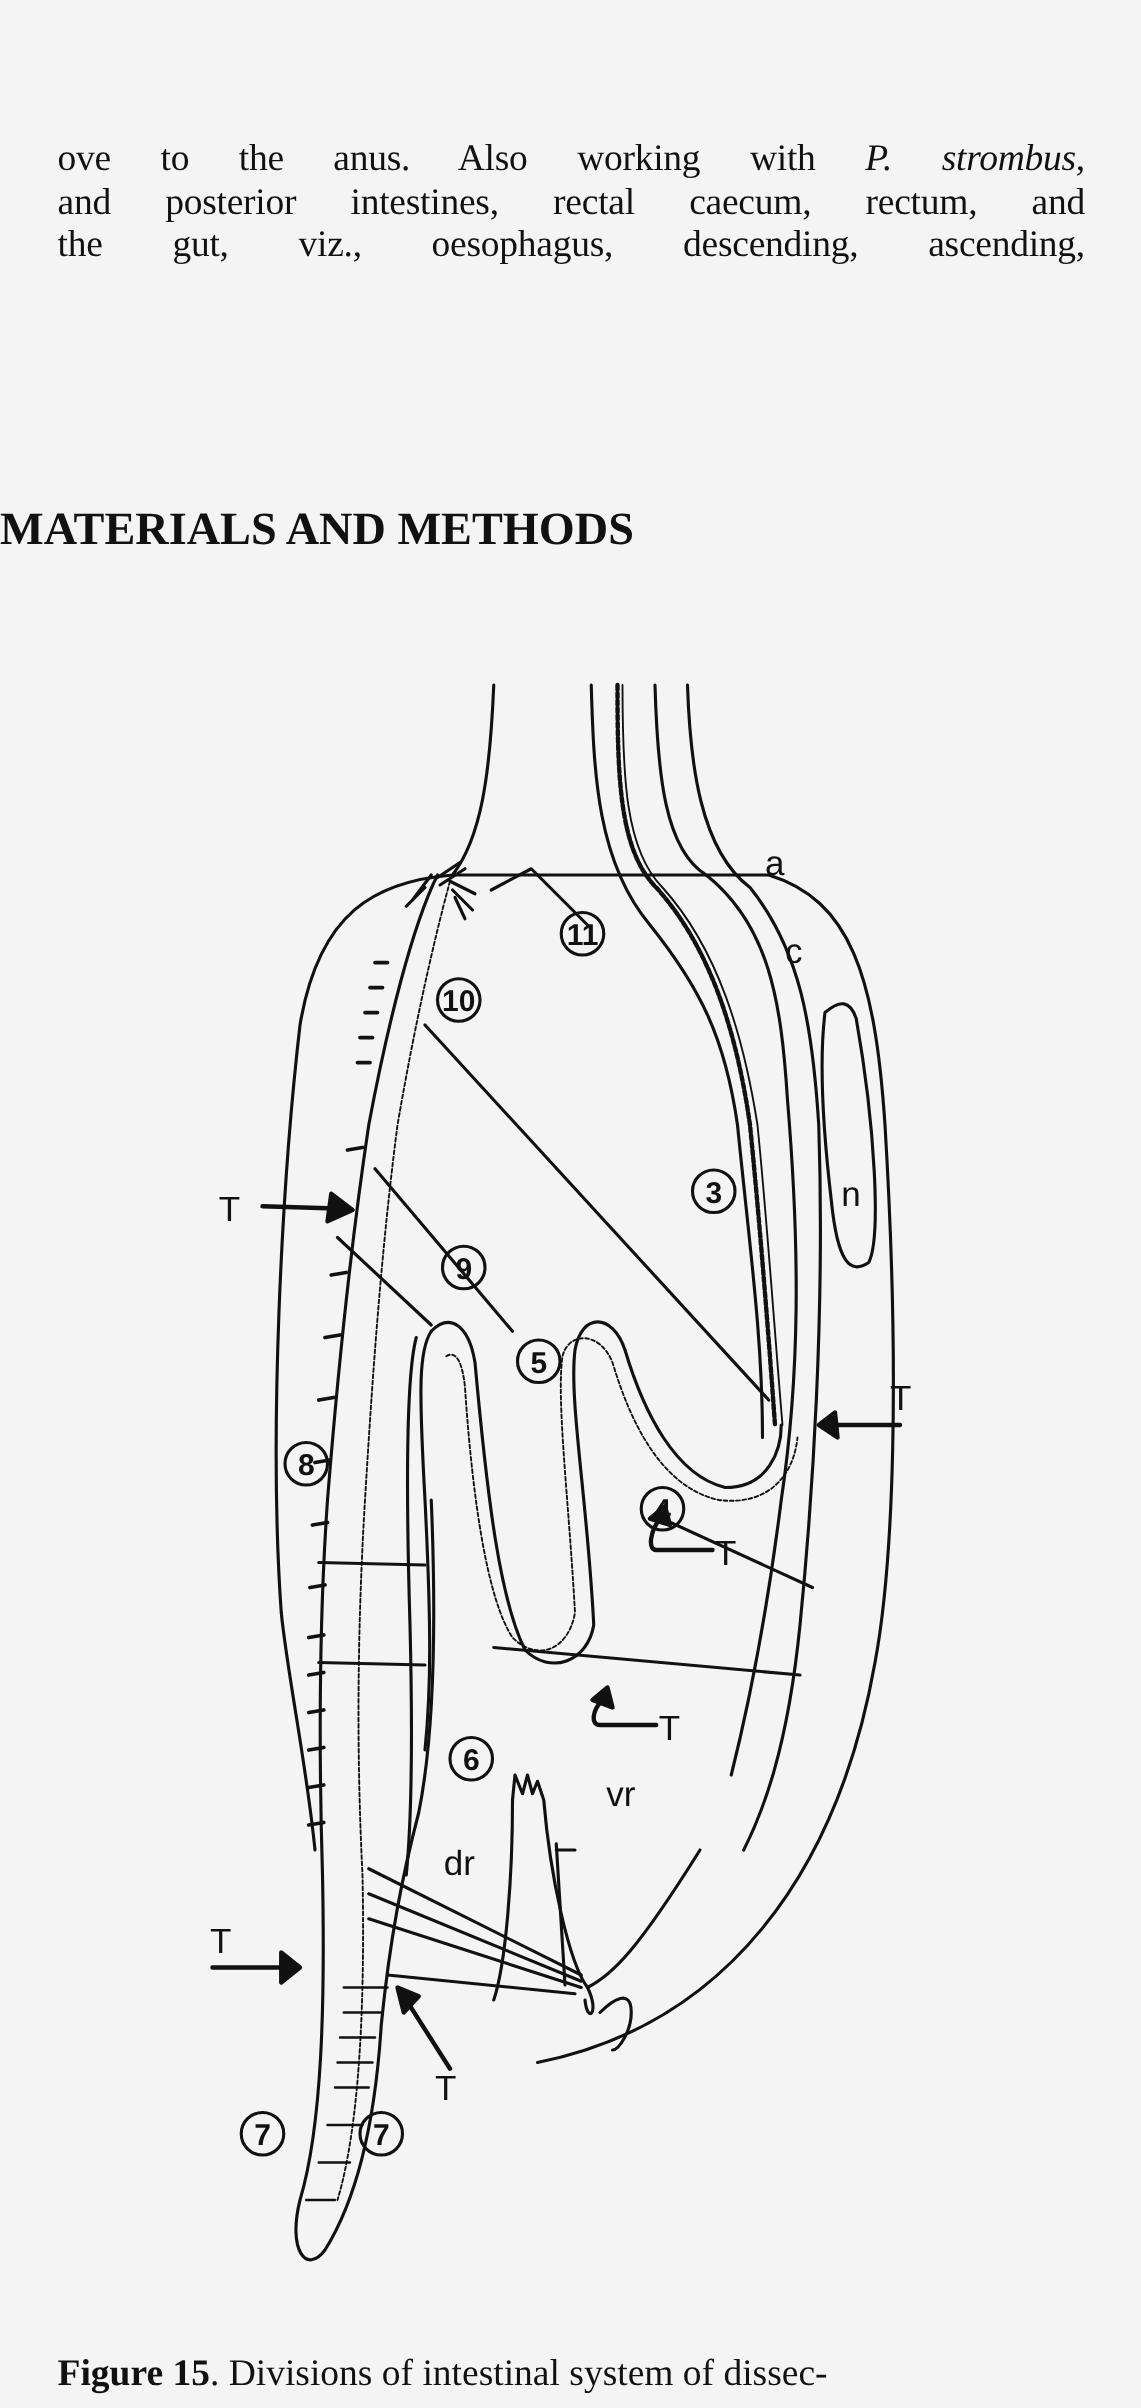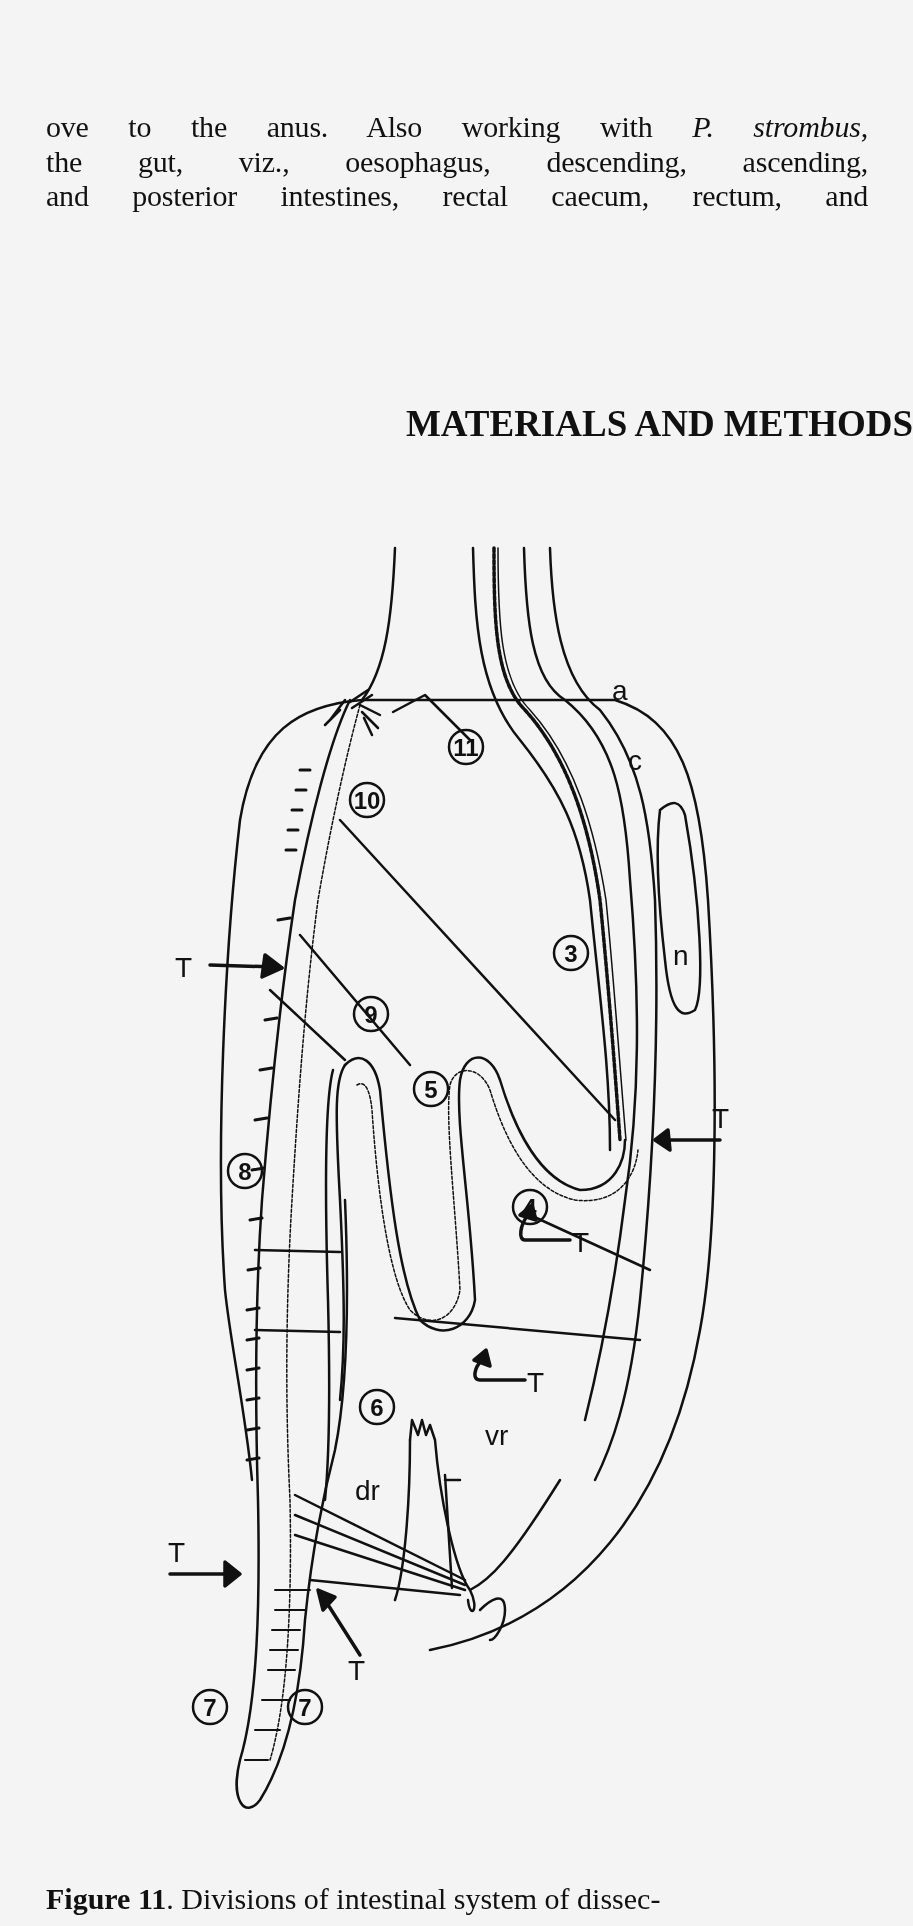--- a/index.html
+++ b/index.html
@@ -34,21 +34,21 @@
   }
   .para .line.last {
     text-align-last: left;
   }
   .para i { font-style: italic; }
   .heading {
     position: absolute;
     left: 0;
     top: 402px;
     width: 913px;
-    text-align: right;
+    text-align: left;
     font-weight: bold;
     font-size: 37px;
     letter-spacing: 0px;
   }
   .figure {
     position: absolute;
     left: 0;
     top: 530px;
     width: 913px;
     height: 1300px;
@@ -66,22 +66,22 @@
     font-size: 30px;
     white-space: nowrap;
   }
   .caption b { font-weight: bold; }
 </style>
 </head>
 <body>
 
 <div class="para">
   <span class="line"><span>ove to the anus. Also working with </span><i>P. strombus</i><span>,</span></span>
+  <span class="line">and posterior intestines, rectal caecum, rectum, and</span>
   <span class="line">the gut, viz., oesophagus, descending, ascending,</span>
-  <span class="line">and posterior intestines, rectal caecum, rectum, and</span>
 </div>
 
 <div class="heading">MATERIALS AND METHODS</div>
 
 <div class="figure">
   <svg viewBox="0 530 913 1300" xmlns="http://www.w3.org/2000/svg" fill="none" stroke="#111" stroke-width="2.5" stroke-linecap="round" stroke-linejoin="round">
 
     <g>
       <path d="M395 548 C392 620 385 670 362 700 C300 705 255 730 240 820 C225 950 215 1150 225 1290 C230 1340 245 1410 252 1480"></path>
       <path d="M362 700 L615 700 C680 720 700 780 708 900 C720 1100 715 1250 700 1330 C670 1500 580 1620 430 1650"></path>
@@ -188,14 +188,14 @@
       <text x="712" y="1128">T</text>
       <text x="572" y="1252">T</text>
       <text x="527" y="1392">T</text>
       <text x="168" y="1562">T</text>
       <text x="348" y="1680">T</text>
     </g>
   </svg>
 </div>
 
 <div class="caption">
-  <b>Figure 11</b><span>. Divisions of intestinal system of dissec-</span>
+  <b>Figure 15</b><span>. Divisions of intestinal system of dissec-</span>
 </div>
 
 </body></html>

